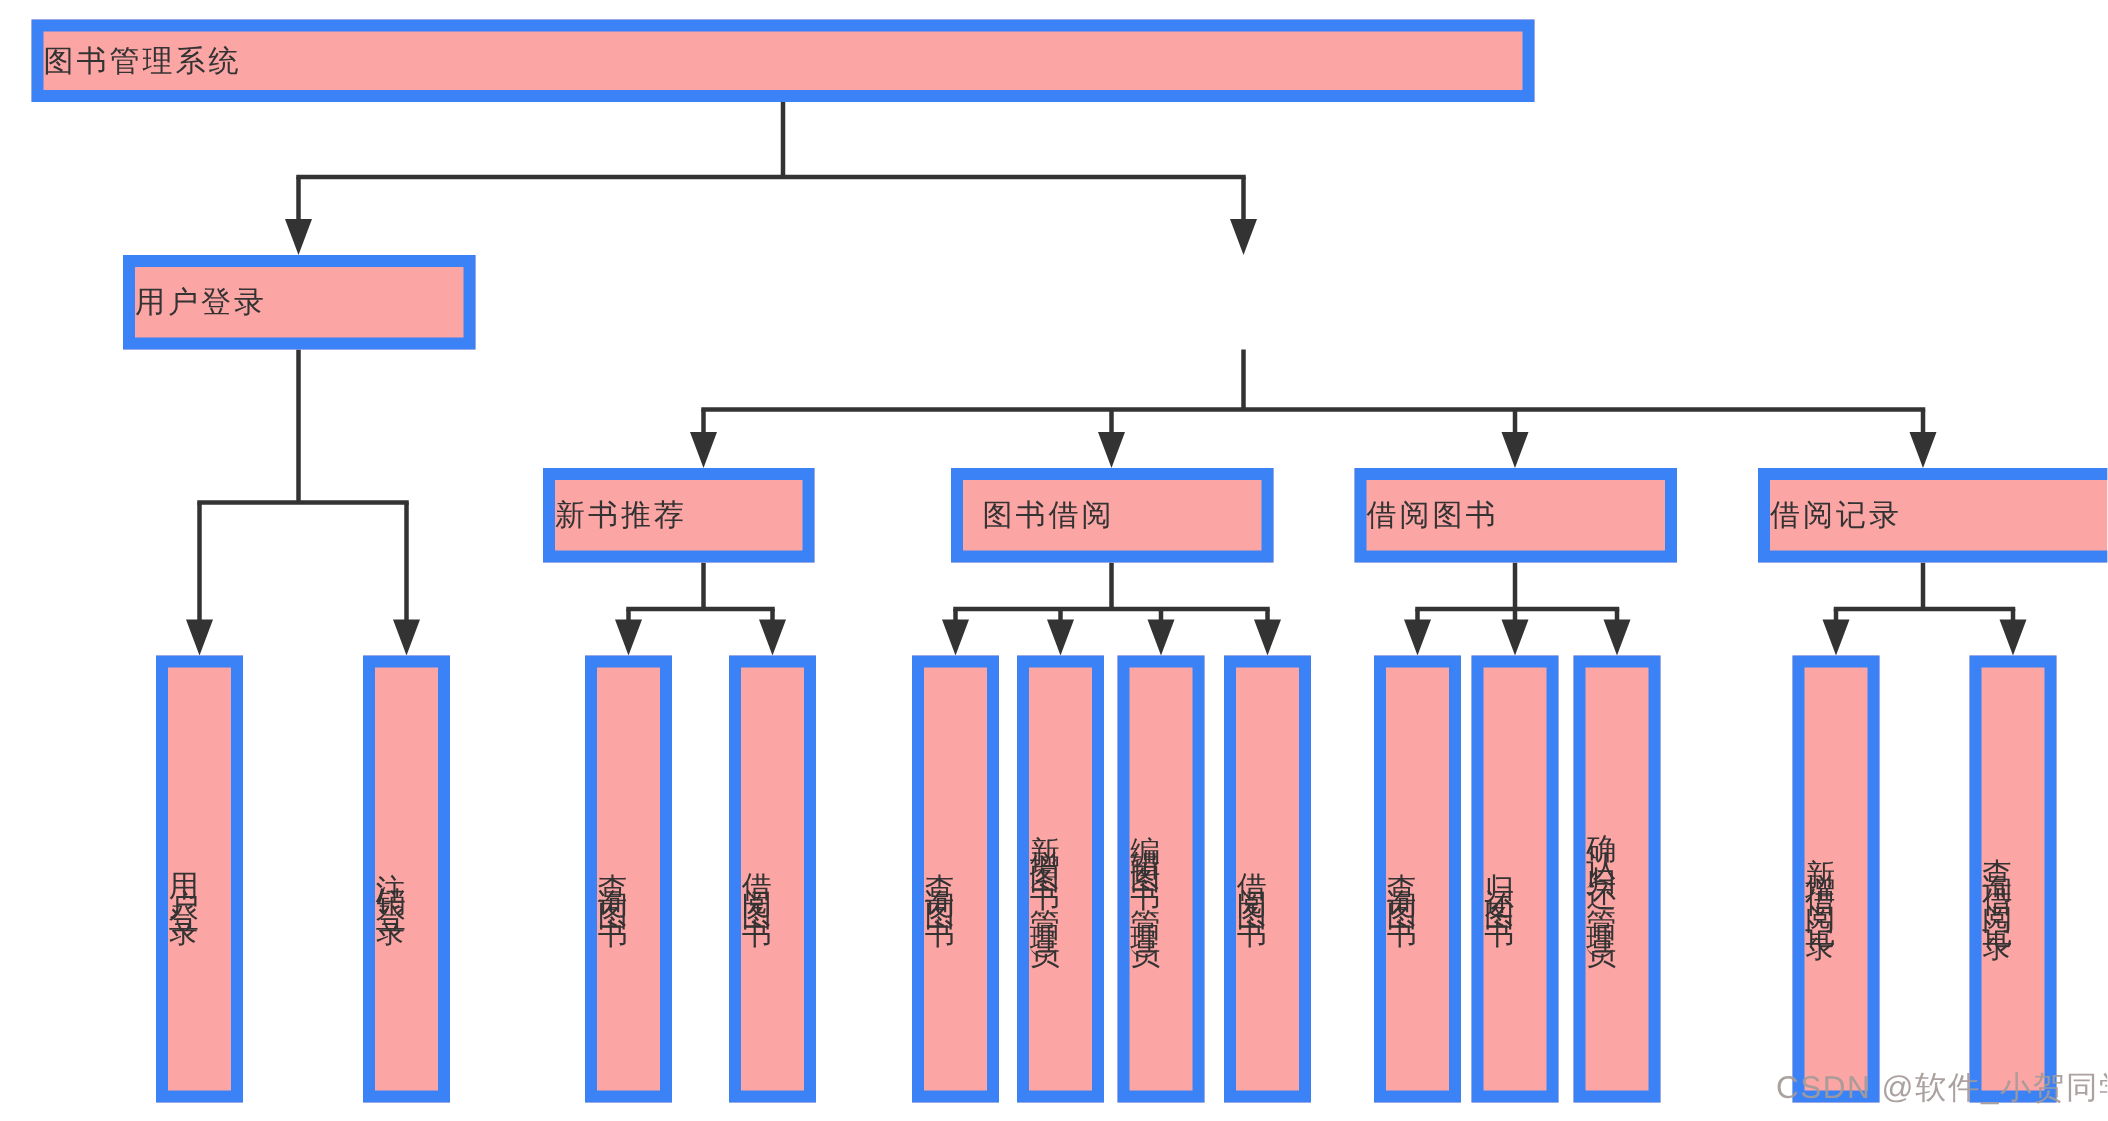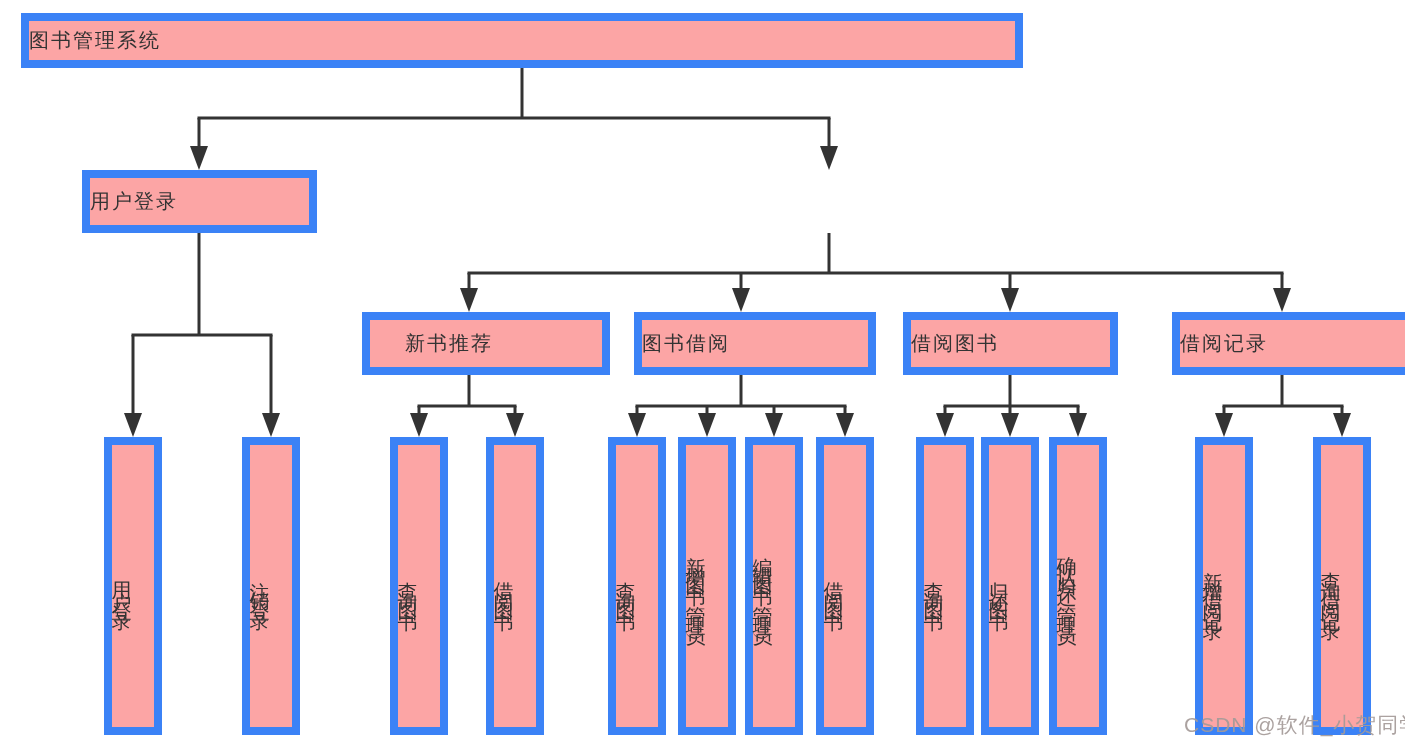--- a/index.html
+++ b/index.html
@@ -26,22 +26,22 @@
     letter-spacing:2px;
     white-space:nowrap;
   }
   
   .n-root{left:21px;top:13px;width:1002px;height:55px;}
   
   .n-ul{left:82px;top:170px;width:235px;height:63px;}
   .n-bm{left:710px;top:170px;width:237px;height:63px;}
   
   .lvl3{top:312px;height:63px;}
-  .n-l3-0{left:362px;width:248px;padding-left:35px;}
-  .n-l3-1{left:634px;width:242px;}
+  .n-l3-0{left:362px;width:181px;}
+  .n-l3-1{left:634px;width:215px;padding-left:13px;}
   .n-l3-2{left:903px;width:215px;}
   .n-l3-3{left:1172px;width:252px;}
   
   .leaf{top:437px;width:58px;height:298px;}
   .leaf .vtxt{
     writing-mode:vertical-rl;
     text-orientation:mixed;
     letter-spacing:10px;
     line-height:1;
     font-size:20px;

